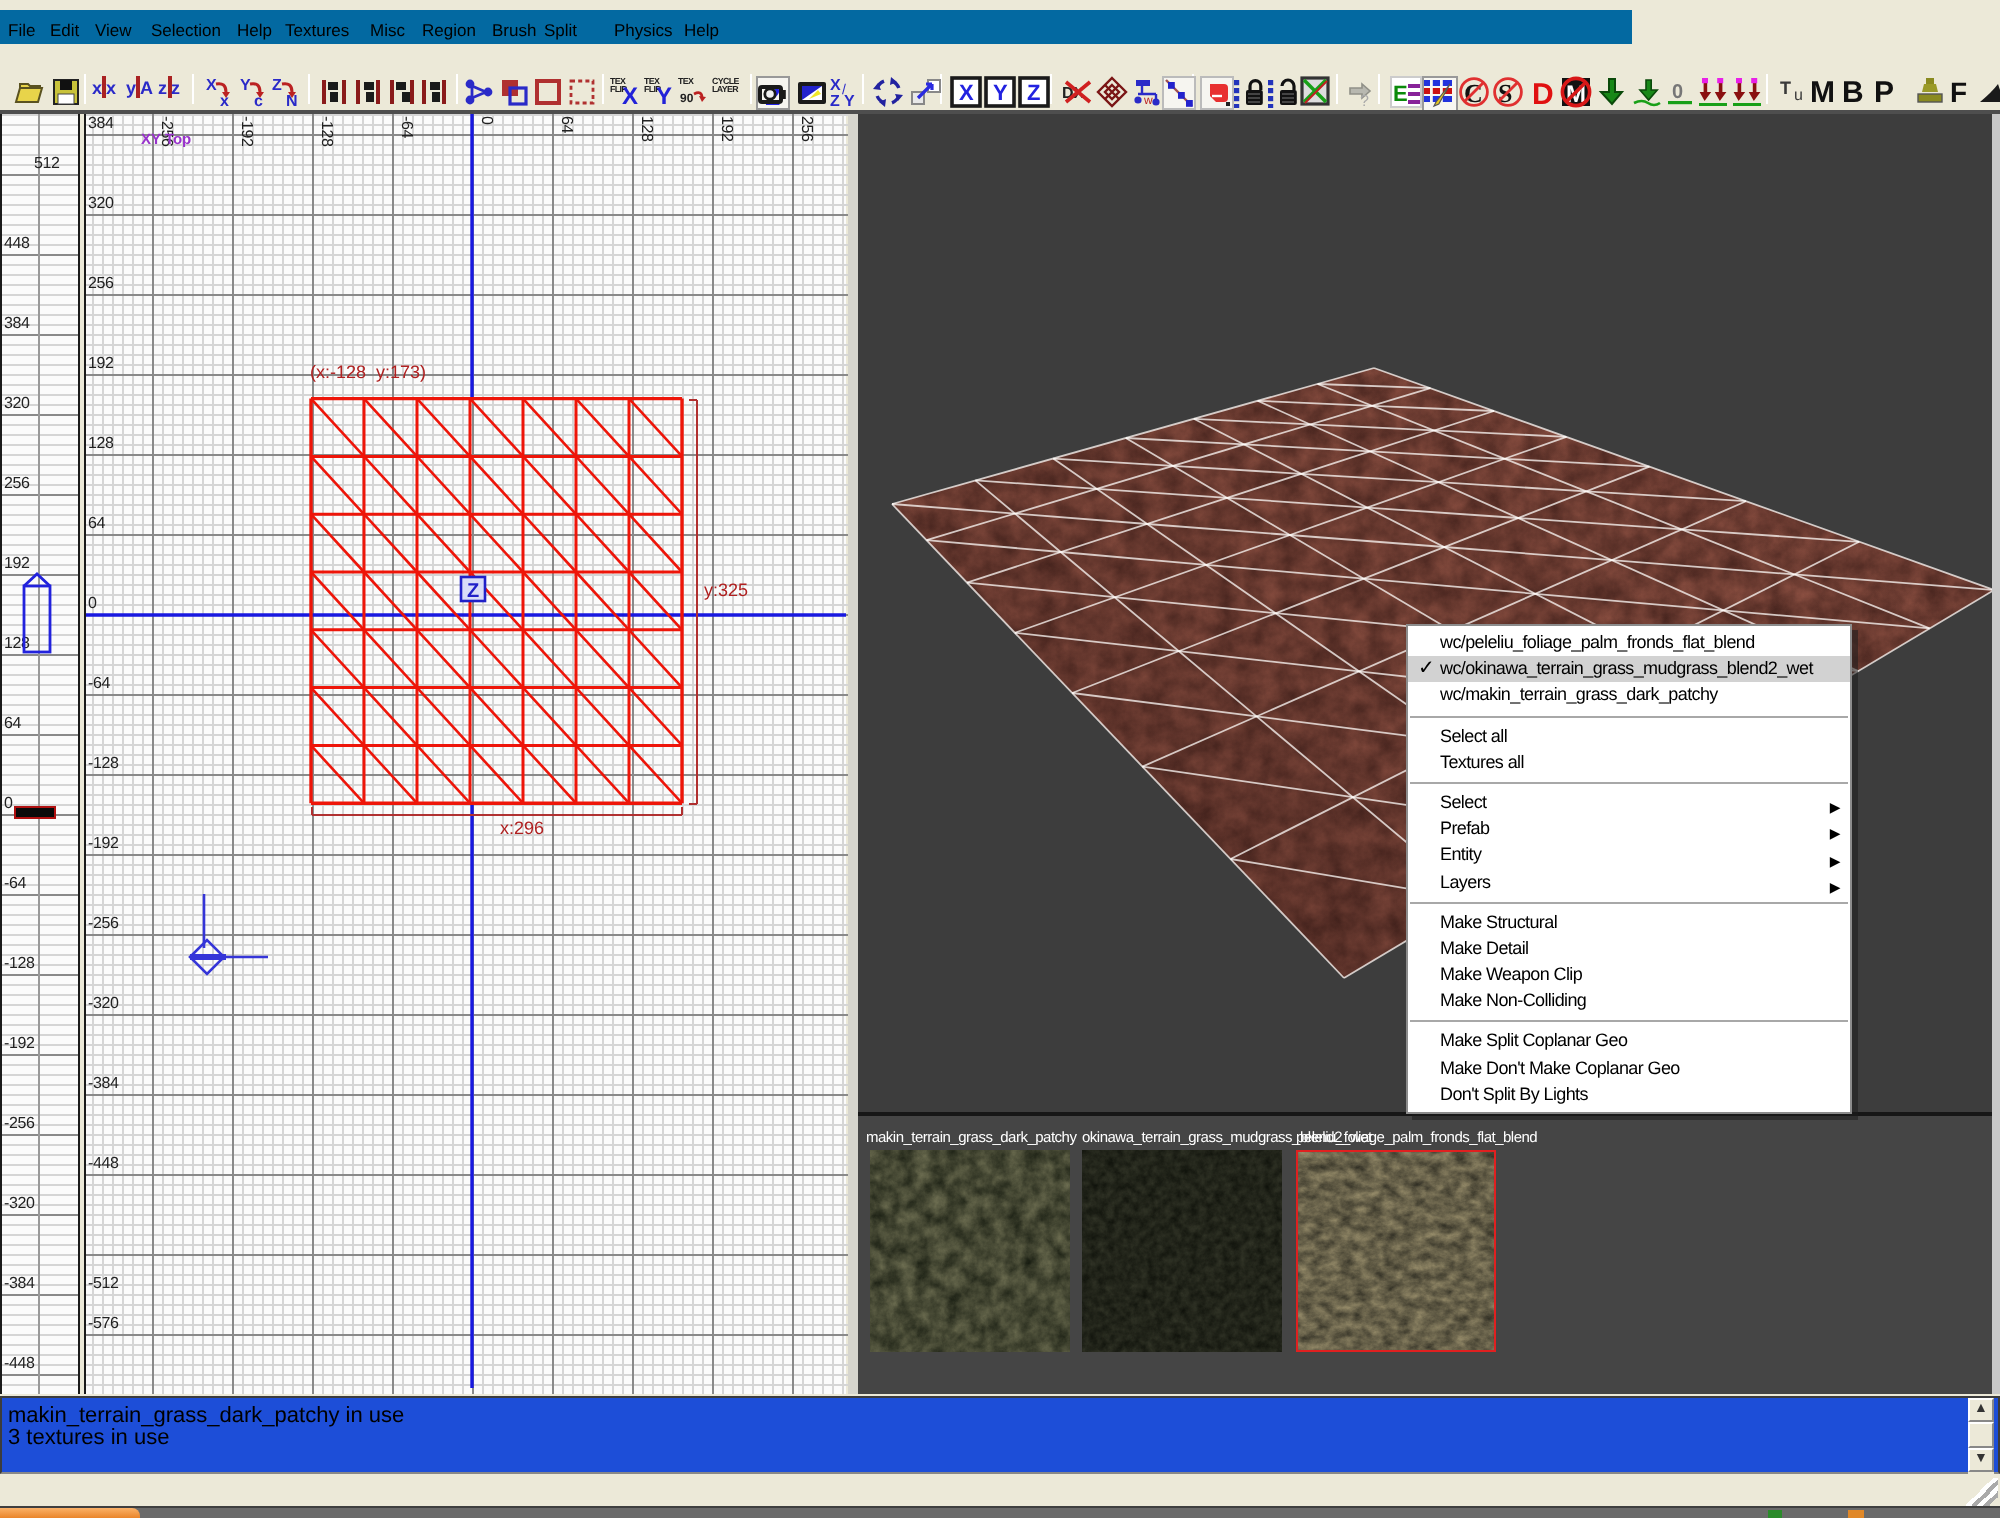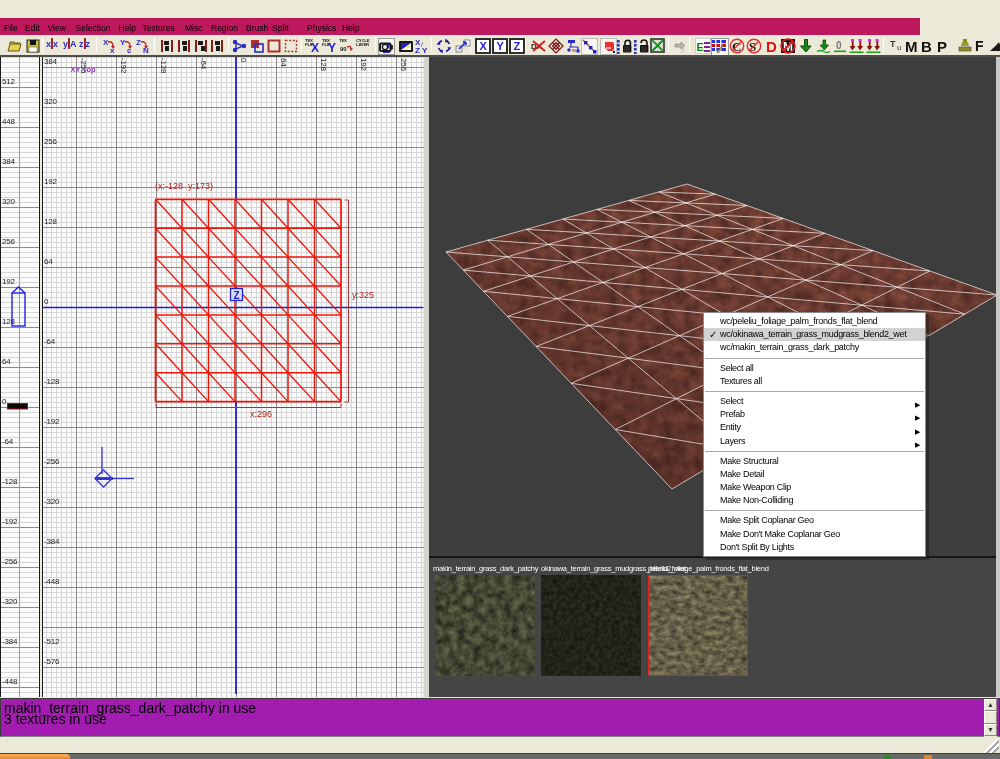--- a/index.html
+++ b/index.html
@@ -3,34 +3,34 @@
 *{margin:0;padding:0;box-sizing:border-box;-webkit-font-smoothing:antialiased}
 body{width:1000px;height:759px;overflow:hidden;font-family:"Liberation Sans",sans-serif}
 #root{position:relative;width:1000px;height:759px;background:#ece9d8;overflow:hidden}
 .abs{position:absolute}
 #title{left:0;top:0;width:1000px;height:18px;background:linear-gradient(180deg,#5e5e5e 0,#454545 25%,#343434 60%,#202020 100%);}
 #title .txt{position:absolute;left:22px;top:2.5px;color:#fff;font-size:11px;font-weight:bold;letter-spacing:0.2px}
 #ticon{left:5px;top:2px;width:13px;height:13px;background:linear-gradient(135deg,#8a9a6a,#3a4a2a 60%,#202a18);border:1px solid #222}
 .tbtn{position:absolute;top:1px;width:15px;height:15px;border-radius:3px;border:1px solid #1d1d1d;color:#fff;text-align:center;line-height:13px;font-size:10px;font-weight:bold}
 #bmin,#bmax{background:linear-gradient(180deg,#6f6f6f,#3c3c3c 80%)}
 #bclose{background:linear-gradient(180deg,#f59a70 0,#e8542a 45%,#ce3c16 100%)}
-#menubar{left:0;top:18px;width:920px;height:17px;background:#be185d;font-size:8.5px;color:#000}
+#menubar{left:0;top:5px;width:816px;height:17px;background:#0369a1;font-size:8.5px;color:#000}
 #menubar span{position:absolute;top:4.5px}
 #toolbar{left:0;top:35px;width:1000px;height:19.5px;background:#ece9d8}
 #toolbar .sep{position:absolute;top:2px;height:15px;width:1px;background:#b5b2a5;border-right:1px solid #fff}
 .ti{position:absolute;top:3px;width:16px;height:16px;font-size:9px}
 #tbdark{left:0;top:54.5px;width:1000px;height:2.5px;background:#4e4e4e}
 #zview{left:0;top:57px;width:39.5px;height:640px;background:#fbfbfb;border-left:1.5px solid #1a1a1a;border-right:1.5px solid #1a1a1a}
 #view2d{left:41.5px;top:57px;width:381px;height:640px;background:#fbfbfb;border-left:1.5px solid #1a1a1a}
 #splitter{left:423.5px;top:57px;width:5.5px;height:640px;background:#d6d5cd}
 #view3d{left:429px;top:57px;width:567px;height:498.5px;background:#3d3d3d}
 #texline{left:429px;top:555.5px;width:567px;height:2px;background:#161616}
 #texpanel{left:429px;top:557.5px;width:567px;height:139.5px;background:#454545;overflow:hidden}
 #rframe{left:996px;top:57px;width:4px;height:640px;background:#c8c8c8}
-#statusbox{left:0;top:697.5px;width:1000px;height:39.5px;background:#a21caf;border:1px solid #3c3c3c;border-bottom-color:#888;font-size:14px;color:#000}
+#statusbox{left:0;top:697.5px;width:1000px;height:39.5px;background:#1d4ed8;border:1px solid #3c3c3c;border-bottom-color:#888;font-size:11px;color:#000}
 #statusbar{left:0;top:737px;width:1000px;height:16px;background:#eceadf;border-top:1px solid #fff;font-size:8.3px;color:#000;letter-spacing:-0.1px}
 #statusbar .dv{position:absolute;top:1px;height:14px;width:1px;background:#aaa79a;border-right:1px solid #fff}
 #taskbar{left:0;top:753px;width:1000px;height:6px;background:#6a6a6a;border-top:1px solid #3f3f3f}
 #startbtn{left:0;top:753.5px;width:70px;height:6px;background:linear-gradient(180deg,#fbb268,#e67c1e);border-radius:0 4px 0 0}
 .lab2d{position:absolute;font-size:8px;color:#222;line-height:8px;white-space:pre;letter-spacing:-0.2px}
 .rot{transform:rotate(90deg);transform-origin:0 0}
 #ctxmenu{left:703px;top:312px;width:223px;background:#fff;border:1px solid #8c8c8c;box-shadow:3px 3px 0 rgba(30,30,30,0.55);font-size:9px;letter-spacing:-0.3px;color:#000;padding:2px 0}
 .mi{position:relative;height:13.2px;line-height:13.4px;padding-left:16px;white-space:nowrap}
 .mi .arr{position:absolute;right:5px;top:3.2px;font-size:7px}
 .msep{height:1px;background:#a8a8a8;margin:3px 1px}
@@ -467,21 +467,21 @@
         <line x1="0" y1="350.5" x2="38" y2="350.5" stroke="#8a8a8a"></line>
         <line x1="0" y1="390.5" x2="38" y2="390.5" stroke="#8a8a8a"></line>
         <line x1="0" y1="430.5" x2="38" y2="430.5" stroke="#8a8a8a"></line>
         <line x1="0" y1="470.5" x2="38" y2="470.5" stroke="#8a8a8a"></line>
         <line x1="0" y1="510.5" x2="38" y2="510.5" stroke="#8a8a8a"></line>
         <line x1="0" y1="550.5" x2="38" y2="550.5" stroke="#8a8a8a"></line>
         <line x1="0" y1="590.5" x2="38" y2="590.5" stroke="#8a8a8a"></line>
         <line x1="0" y1="630.5" x2="38" y2="630.5" stroke="#8a8a8a"></line>
         <line x1="18.5" y1="0" x2="18.5" y2="640" stroke="#999"></line>
       </svg>
-      <div class="lab2d" style="left:1px;top:21px">512</div>
+      <div class="lab2d" style="left:16px;top:21px">512</div>
       <div class="lab2d" style="left:1px;top:61px">448</div>
       <div class="lab2d" style="left:1px;top:101px">384</div>
       <div class="lab2d" style="left:1px;top:141px">320</div>
       <div class="lab2d" style="left:1px;top:181px">256</div>
       <div class="lab2d" style="left:1px;top:221px">192</div>
       <div class="lab2d" style="left:1px;top:261px">128</div>
       <div class="lab2d" style="left:1px;top:301px">64</div>
       <div class="lab2d" style="left:1px;top:341px">0</div>
       <div class="lab2d" style="left:1px;top:381px">-64</div>
       <div class="lab2d" style="left:1px;top:421px">-128</div>

